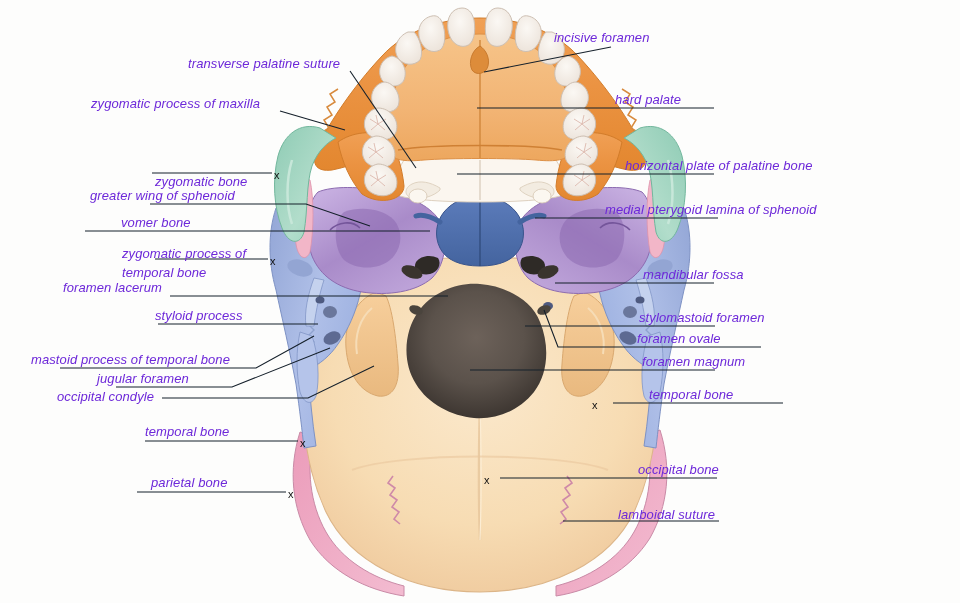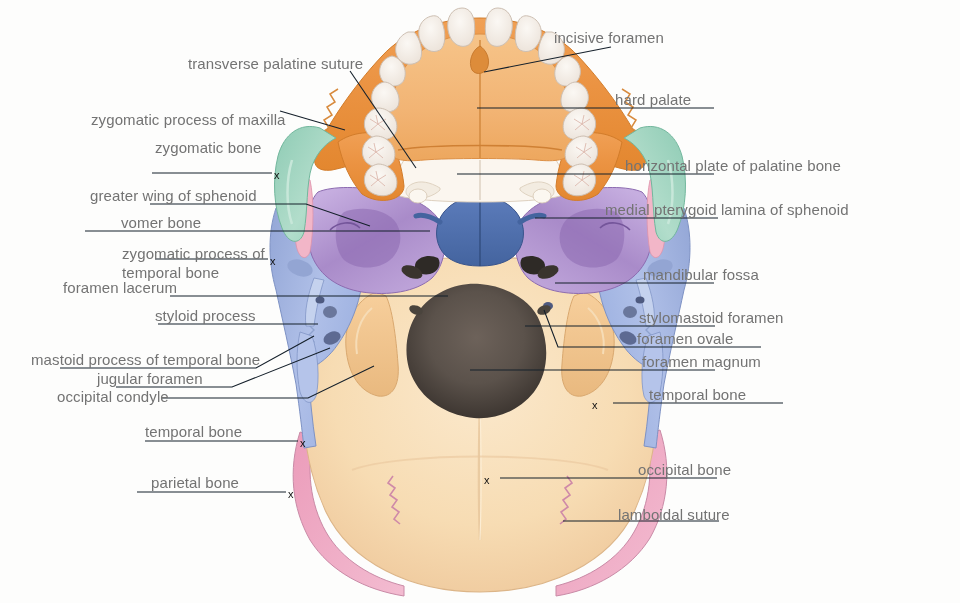--- a/index.html
+++ b/index.html
@@ -10,25 +10,26 @@
   #stage{
     position:relative;
     width:960px;height:603px;
     background:#fdfdfc;
     overflow:hidden;
   }
   #figure{position:absolute;left:0;top:0;width:960px;height:603px;}
   #leaders{position:absolute;left:0;top:0;width:960px;height:603px;pointer-events:none;}
   .lbl{
     position:absolute;
-    color:#737373;
-    font-size:15px;
+    color:#6d28d9;
+    font-size:13px;
     line-height:15px;
     white-space:nowrap;
     letter-spacing:.1px;
+    font-style:italic;
   }
   .lbl.r{text-align:left;}
   .lbl.l{text-align:right;}
   .lbl.two{line-height:19px;white-space:pre-line;}
   .xmark{
     position:absolute;
     font-size:11px;
     color:#101010;
     font-family:"Liberation Sans", sans-serif;
   }
@@ -342,22 +343,22 @@
         <path d="M 761 347 L 558 347 L 544 310"></path>
         <path d="M 715 370 L 470 370"></path>
         <path d="M 783 403 L 613 403"></path>
         <path d="M 717 478 L 500 478"></path>
         <path d="M 719 521 L 563 521"></path>
       </g>
   </svg>
 
   <div id="labels-left">
       <div class="lbl l" style="left: 188px; top: 56px; text-align: right;">transverse palatine suture</div>
-      <div class="lbl l" style="left: 91px; top: 96px; text-align: left; margin-top: 16px;">zygomatic process of maxilla</div>
-      <div class="lbl l" style="left: 155px; top: 140px; text-align: left;">zygomatic bone</div>
+      <div class="lbl l" style="left: 91px; top: 96px; text-align: left;">zygomatic process of maxilla</div>
+      <div class="lbl l" style="left: 155px; top: 174px; text-align: left;">zygomatic bone</div>
       <div class="xmark" style="left: 274px; top: 169px;">x</div>
       <div class="lbl l" style="left: 90px; top: 188px; text-align: left;">greater wing of sphenoid</div>
       <div class="lbl l" style="left: 121px; top: 215px; text-align: left;">vomer bone</div>
       <div class="lbl l two" style="left: 122px; top: 244px; text-align: left;">zygomatic process of
 temporal bone</div>
       <div class="xmark" style="left: 270px; top: 255px;">x</div>
       <div class="lbl l" style="left: 63px; top: 280px; text-align: left;">foramen lacerum</div>
       <div class="lbl l" style="left: 155px; top: 308px; text-align: left;">styloid process</div>
       <div class="lbl l" style="left: 31px; top: 352px; text-align: left;">mastoid process of temporal bone</div>
       <div class="lbl l" style="left: 97px; top: 371px; text-align: left;">jugular foramen</div>

